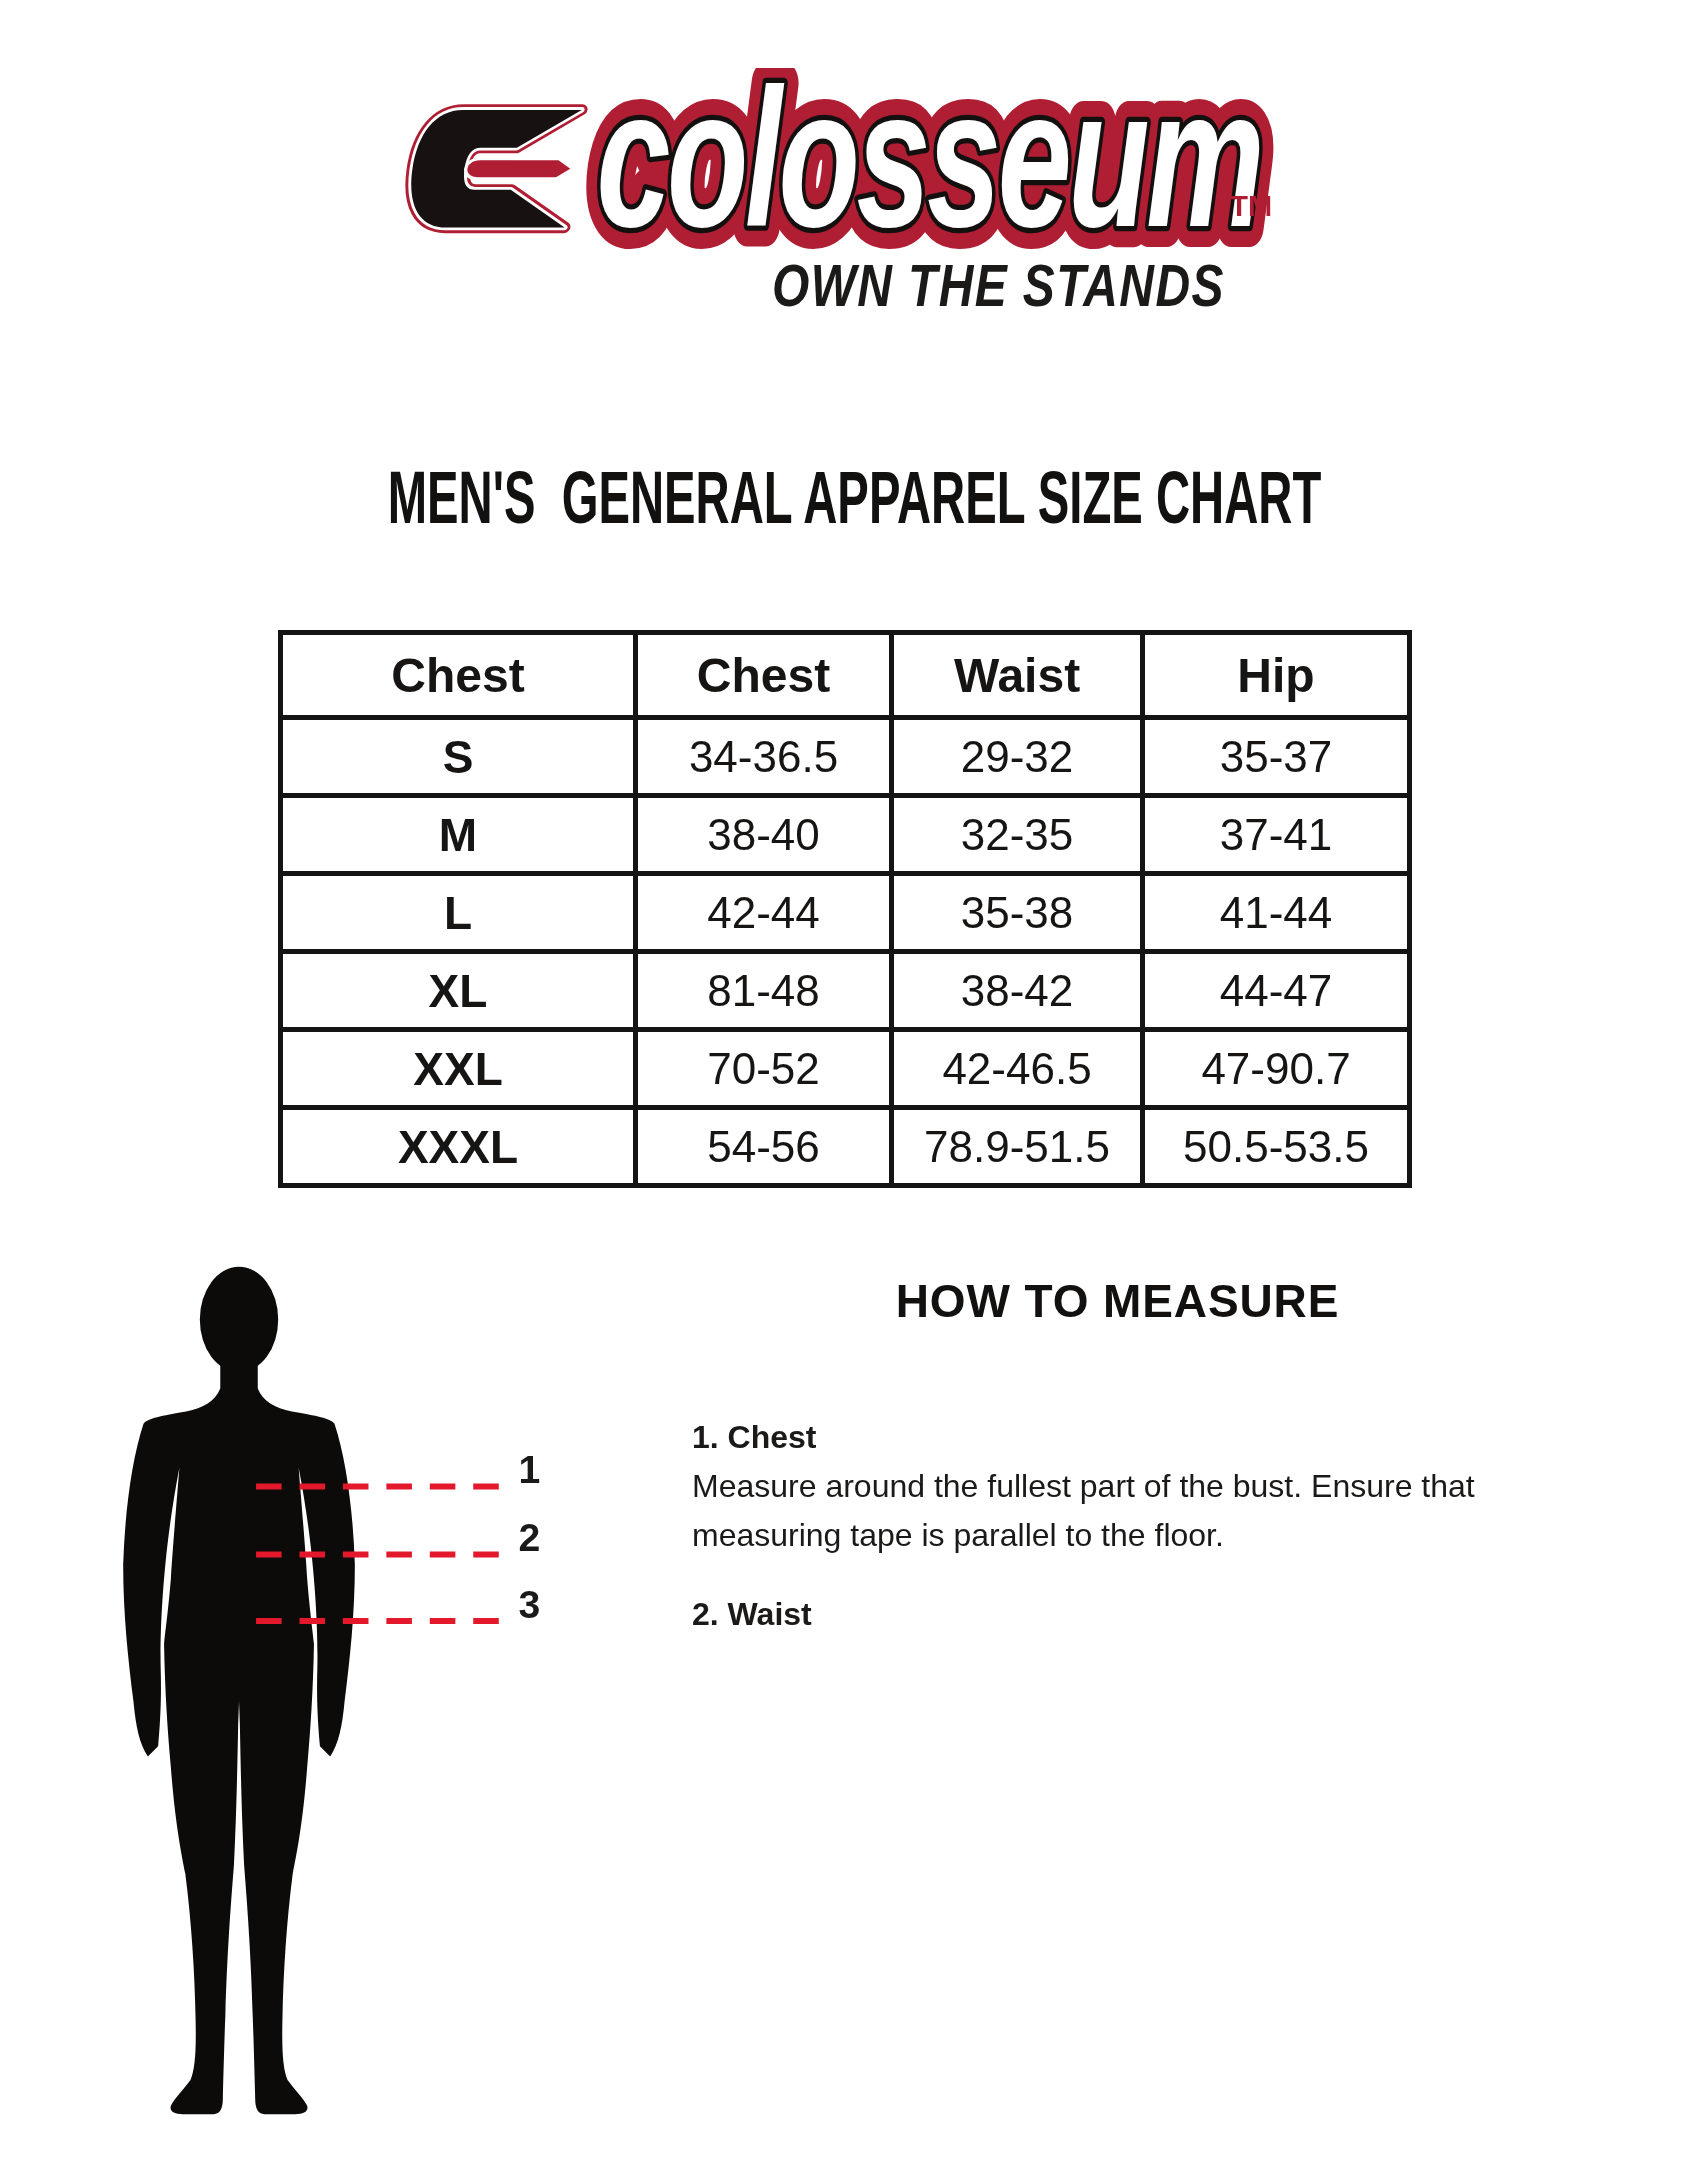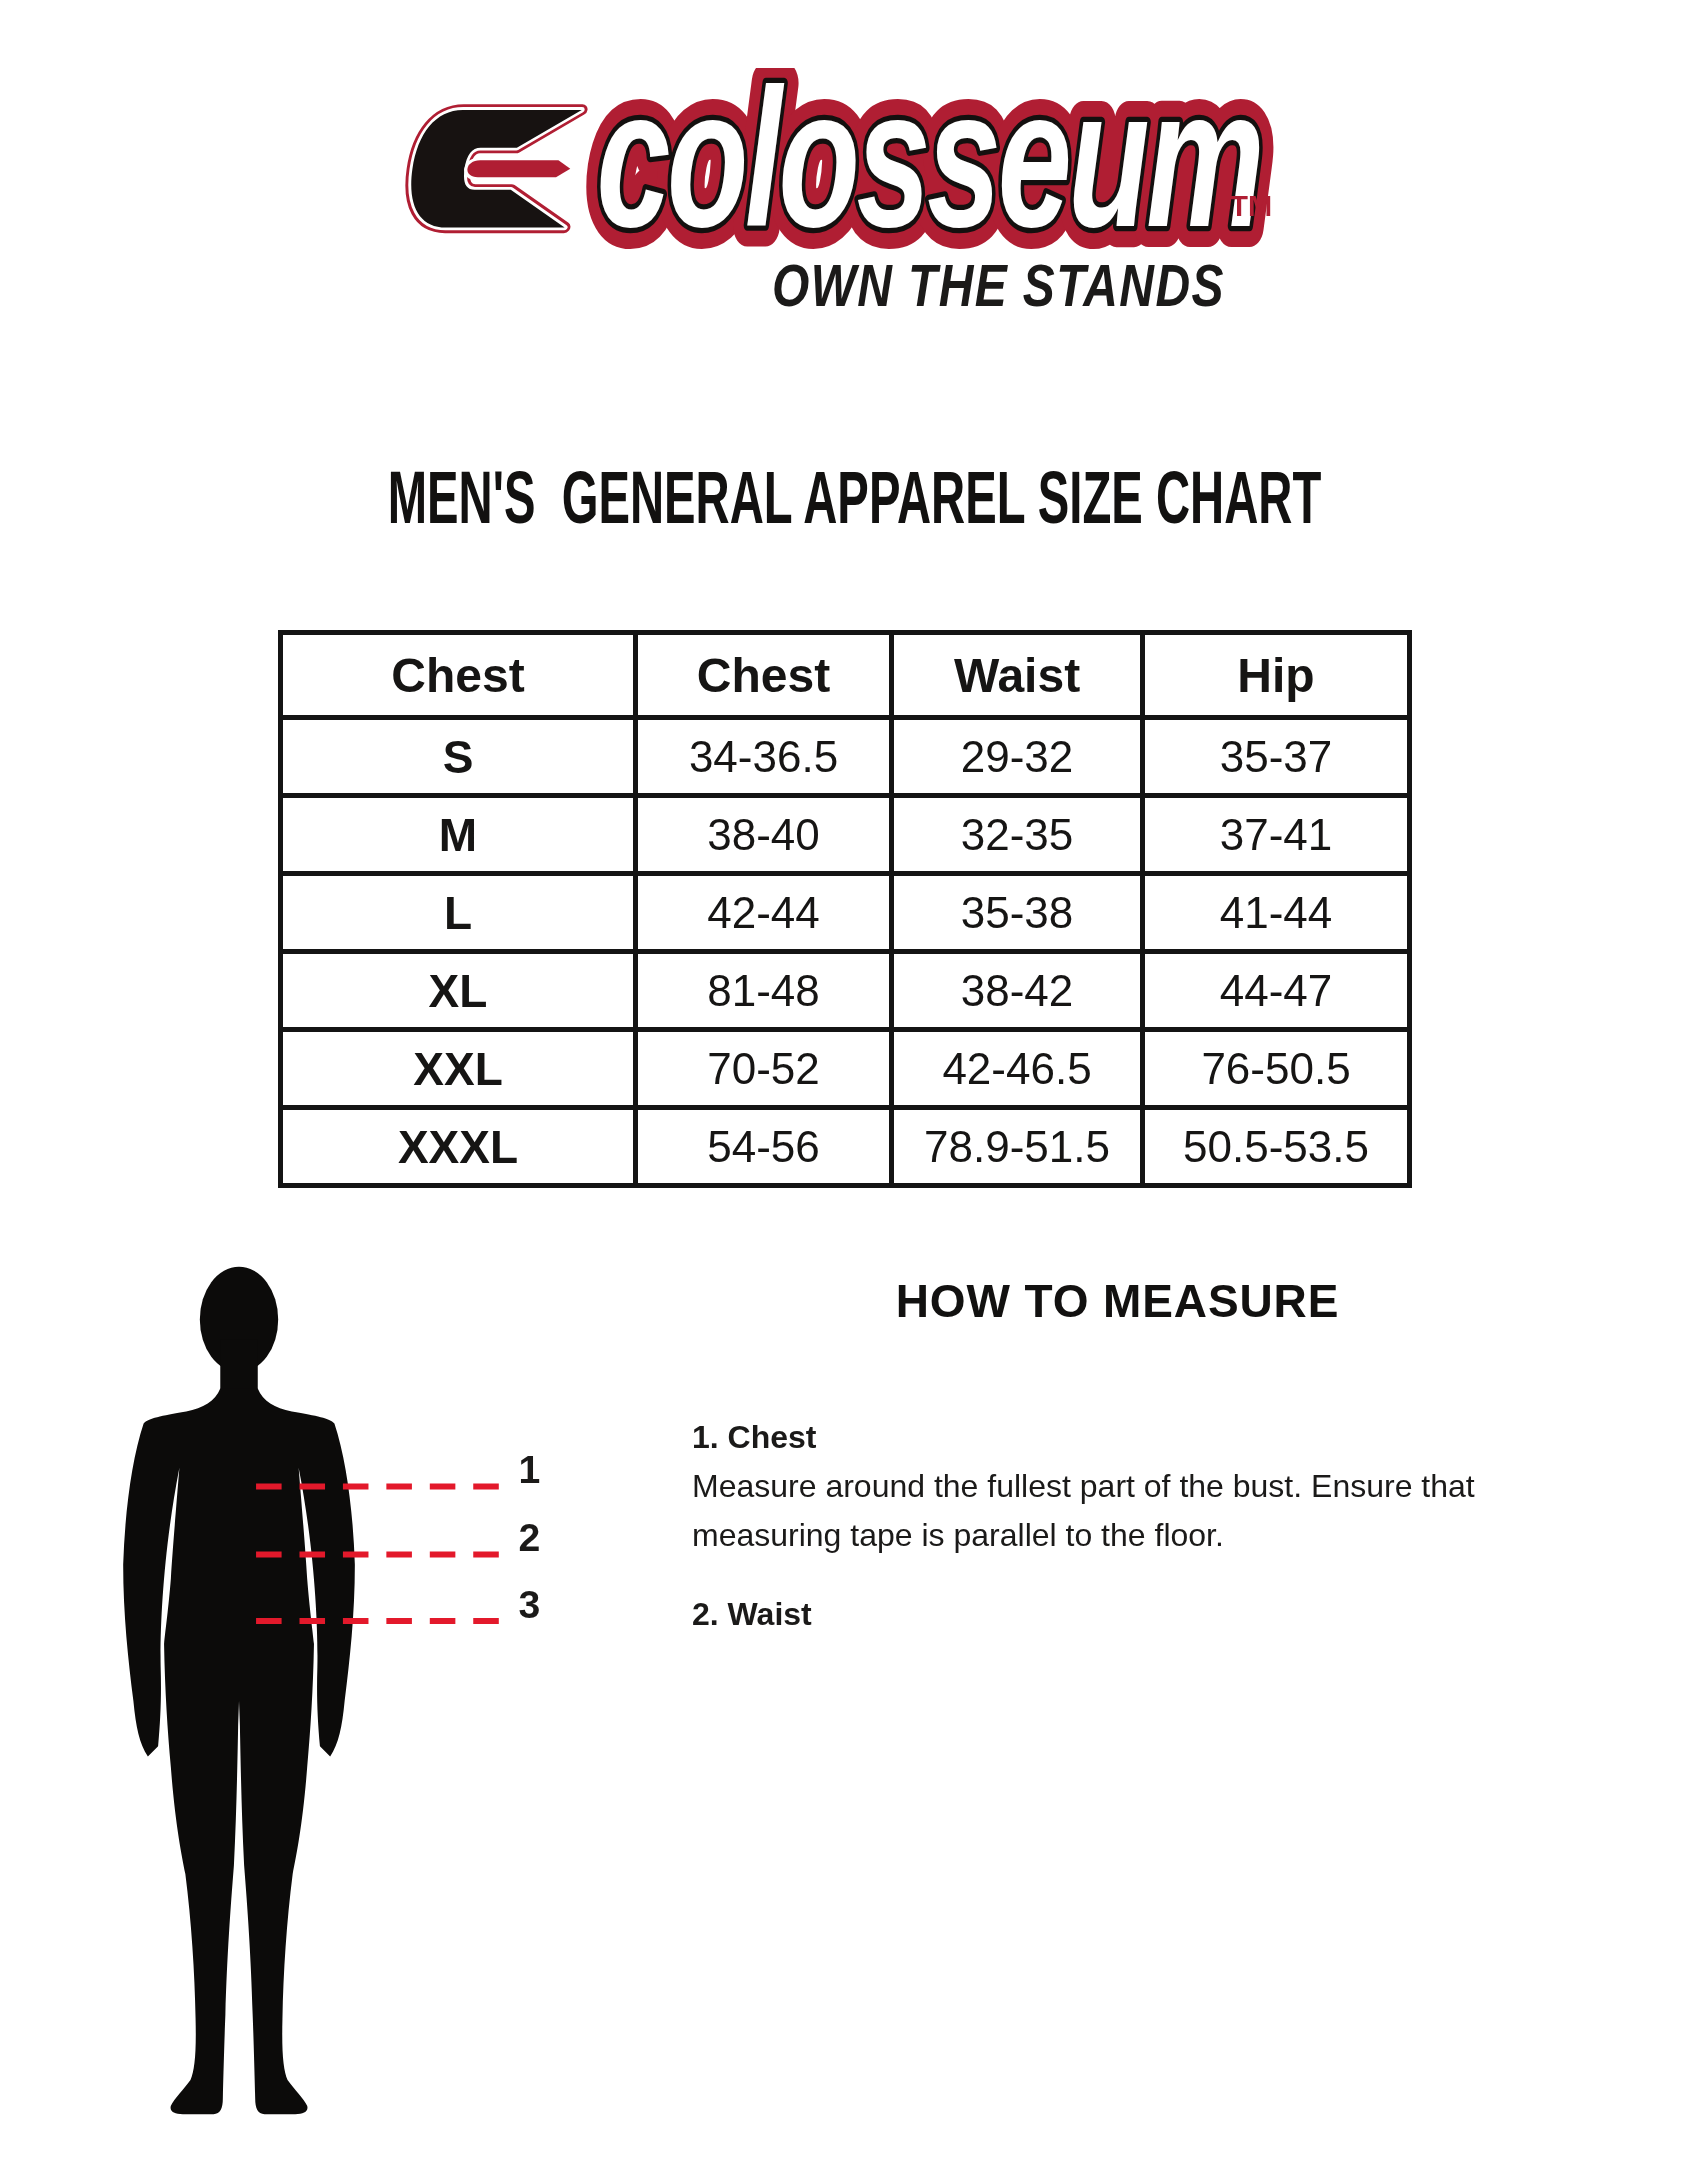--- a/index.html
+++ b/index.html
@@ -110,21 +110,21 @@
       <tr>
         <td class="size-col">XL</td>
         <td>81-48</td>
         <td>38-42</td>
         <td>44-47</td>
       </tr>
       <tr>
         <td class="size-col">XXL</td>
         <td>70-52</td>
         <td>42-46.5</td>
-        <td>76-50.5</td>
+        <td>47-90.7</td>
       </tr>
       <tr>
         <td class="size-col">XXXL</td>
         <td>54-56</td>
         <td>78.9-51.5</td>
         <td>50.5-53.5</td>
       </tr>
     </tbody>
   </table>
 

